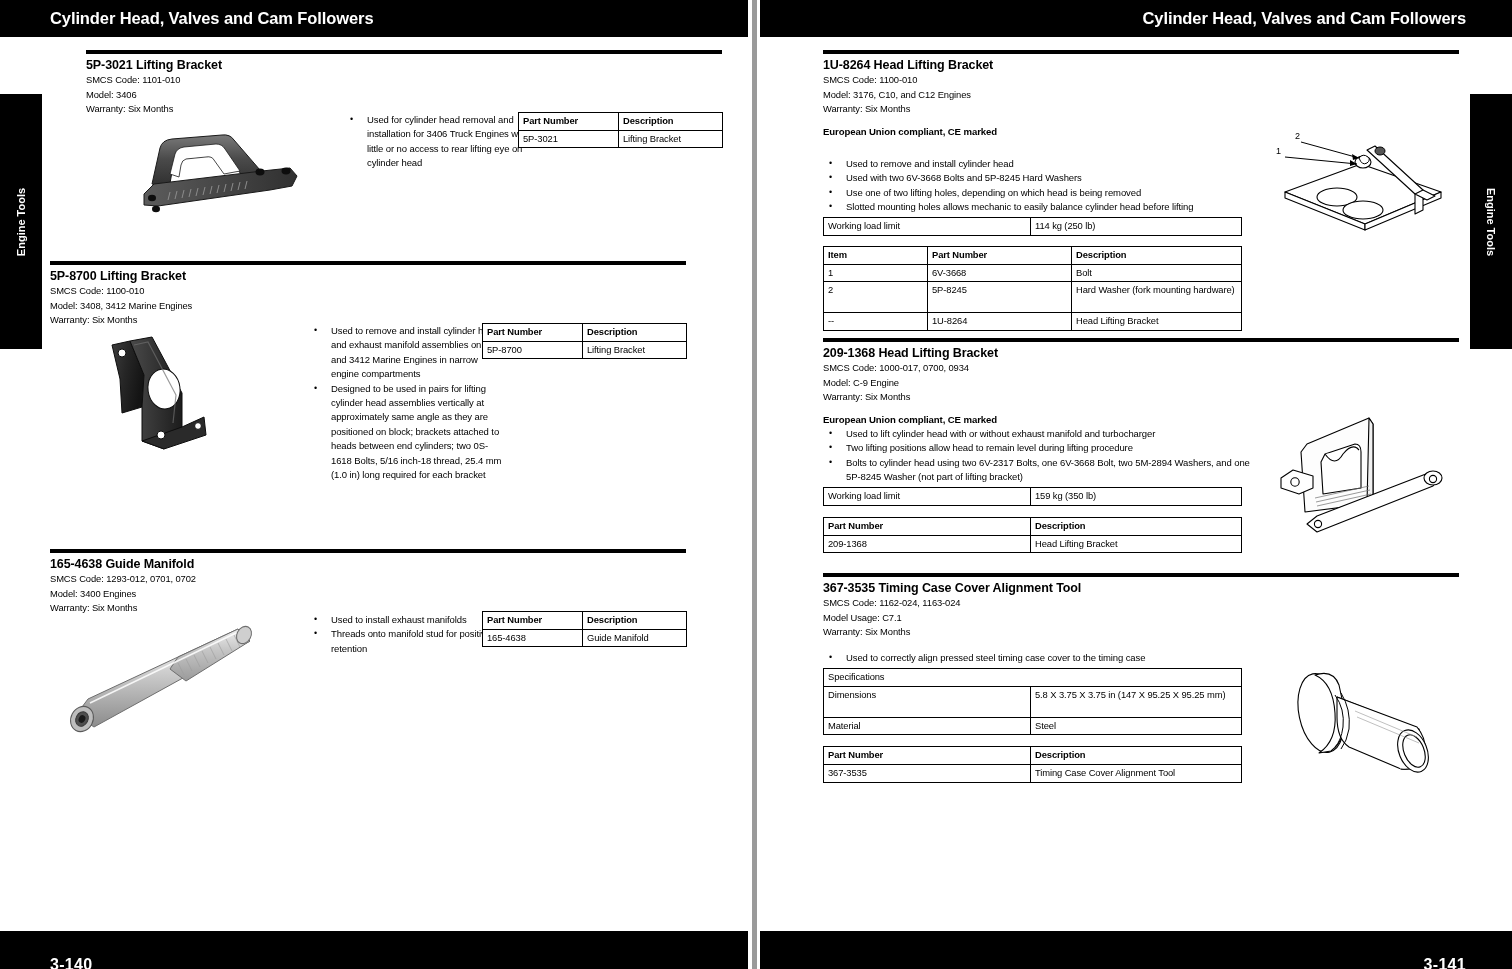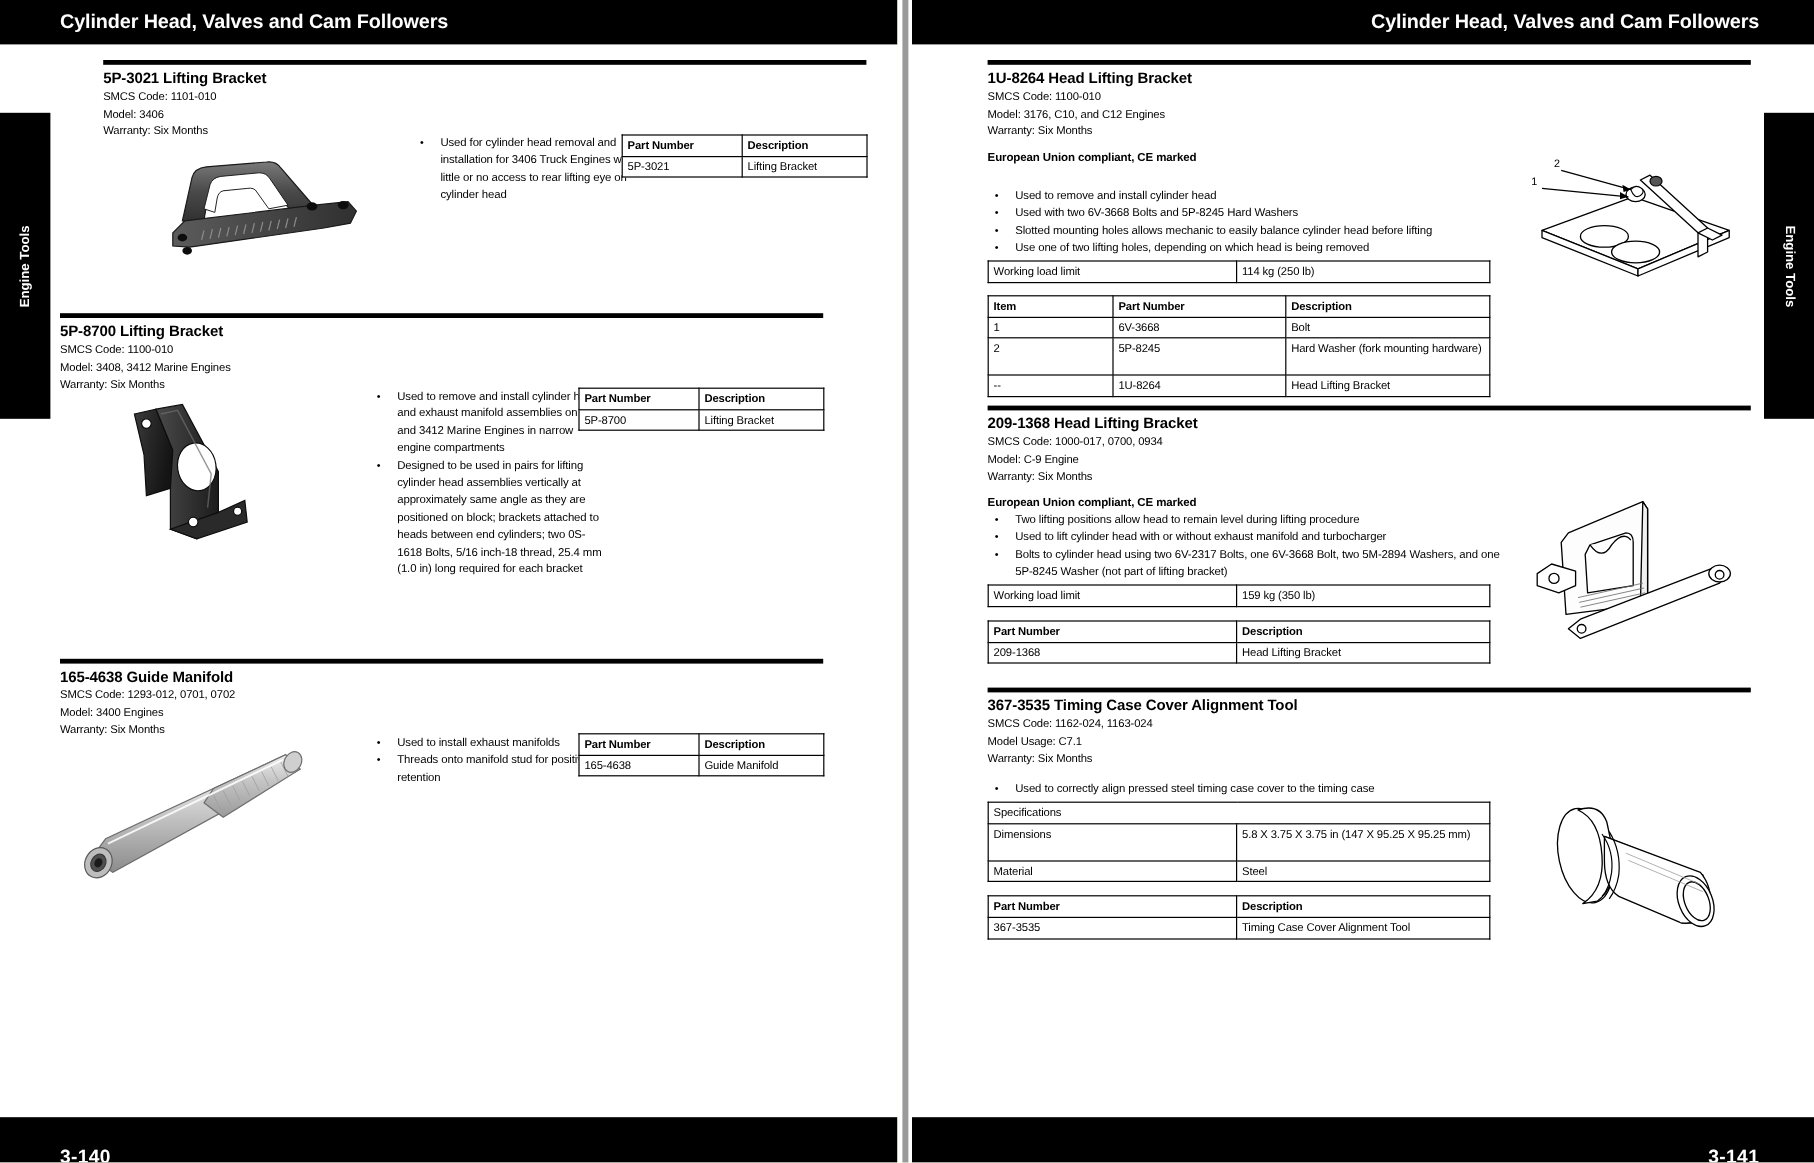--- a/index.html
+++ b/index.html
@@ -453,22 +453,22 @@
         <div class="rule-thick"></div>
         <div class="tool-title">1U-8264 Head Lifting Bracket</div>
         <div class="meta">SMCS Code: 1100-010</div>
         <div class="meta">Model: 3176, C10, and C12 Engines</div>
         <div class="meta">Warranty: Six Months</div>
         <div class="ce-line">European Union compliant, CE marked</div>
 
         <ul class="bullets" style="margin-top:20px; width:432px;">
           <li>Used to remove and install cylinder head</li>
           <li>Used with two 6V-3668 Bolts and 5P-8245 Hard Washers</li>
+          <li>Use one of two lifting holes, depending on which head is being removed</li>
           <li>Slotted mounting holes allows mechanic to easily balance cylinder head before lifting</li>
-          <li>Use one of two lifting holes, depending on which head is being removed</li>
         </ul>
 
         <table class="spec" style="width:418px; margin-top:3px;">
           <colgroup>
               <col style="width:207px">
               <col style="width:211px">
             </colgroup>
           <tbody>
               <tr>
             <td>Working load limit</td>
@@ -540,22 +540,22 @@
 
       <div class="section" style="left:63px; top:301px; width:636px;">
         <div class="rule-thick"></div>
         <div class="tool-title">209-1368 Head Lifting Bracket</div>
         <div class="meta">SMCS Code: 1000-017, 0700, 0934</div>
         <div class="meta">Model: C-9 Engine</div>
         <div class="meta">Warranty: Six Months</div>
         <div class="ce-line">European Union compliant, CE marked</div>
 
         <ul class="bullets" style="margin-top:2px; width:432px;">
+          <li>Used to lift cylinder head with or without exhaust manifold and turbocharger</li>
           <li>Two lifting positions allow head to remain level during lifting procedure</li>
-          <li>Used to lift cylinder head with or without exhaust manifold and turbocharger</li>
           <li>Bolts to cylinder head using two 6V-2317 Bolts, one 6V-3668 Bolt, two 5M-2894 Washers, and one 5P-8245 Washer (not part of lifting bracket)</li>
         </ul>
 
         <table class="spec" style="width:418px; margin-top:3px;">
           <colgroup>
               <col style="width:207px">
               <col style="width:211px">
             </colgroup>
           <tbody>
               <tr>

